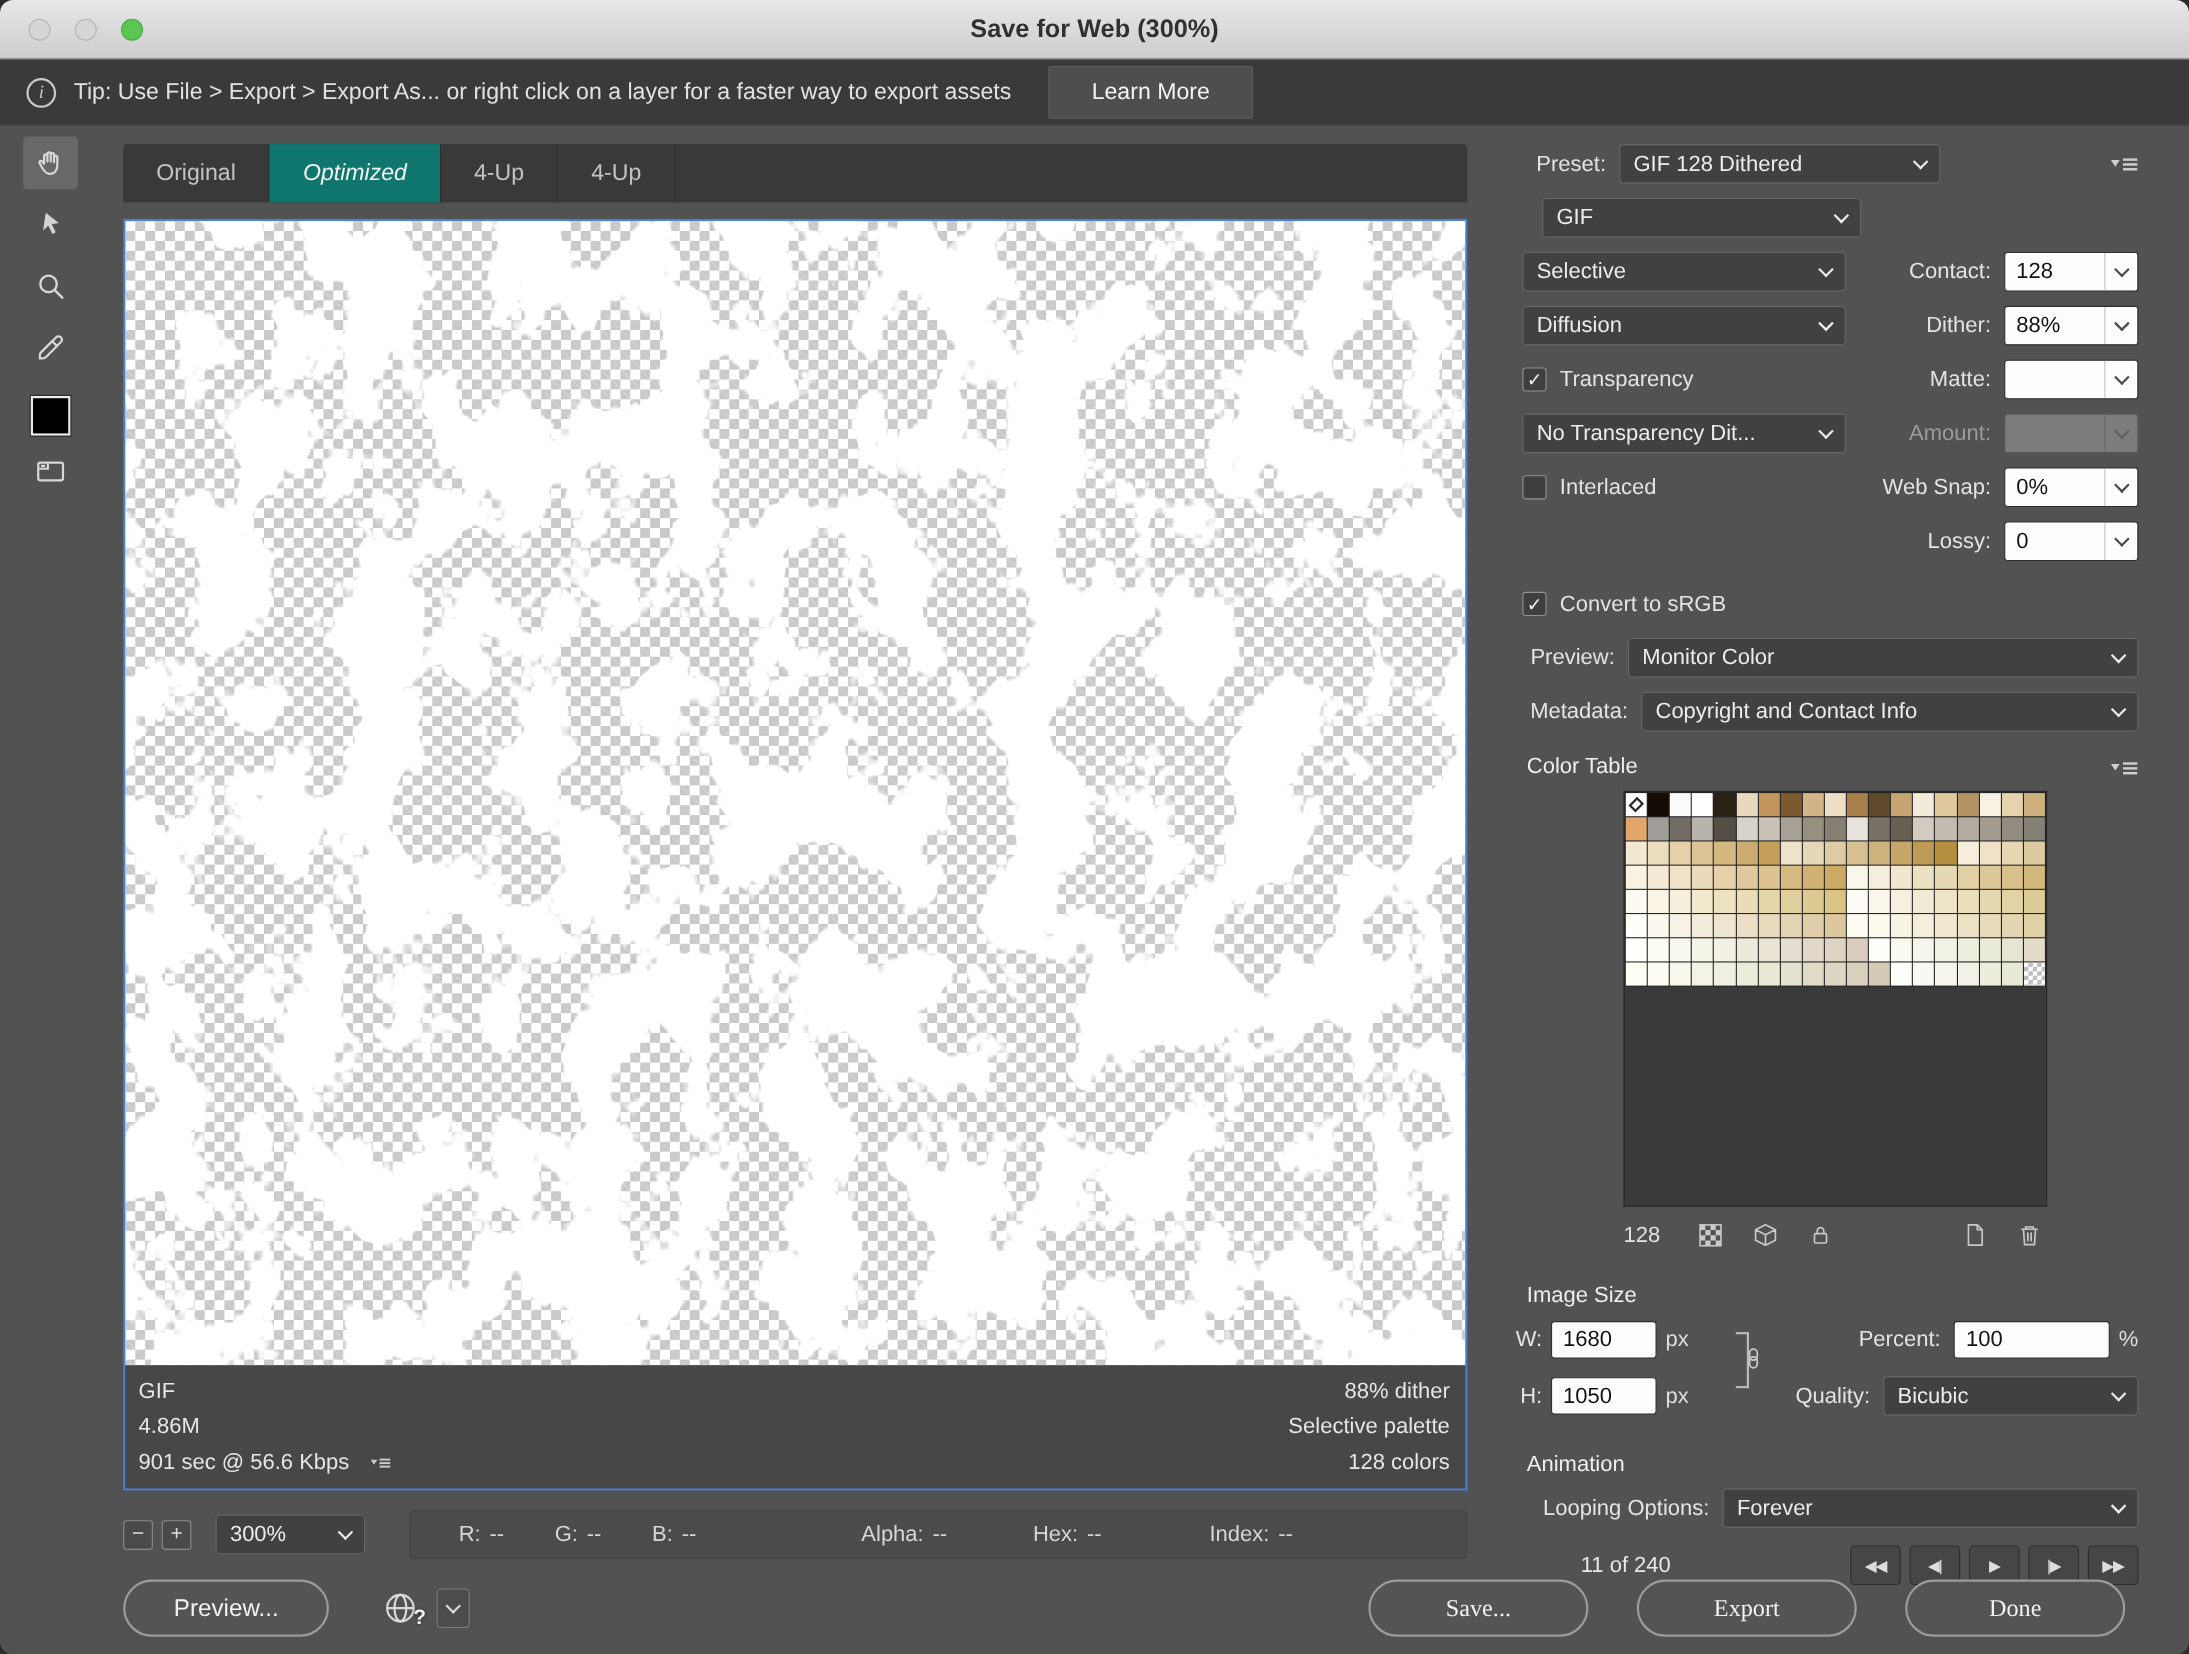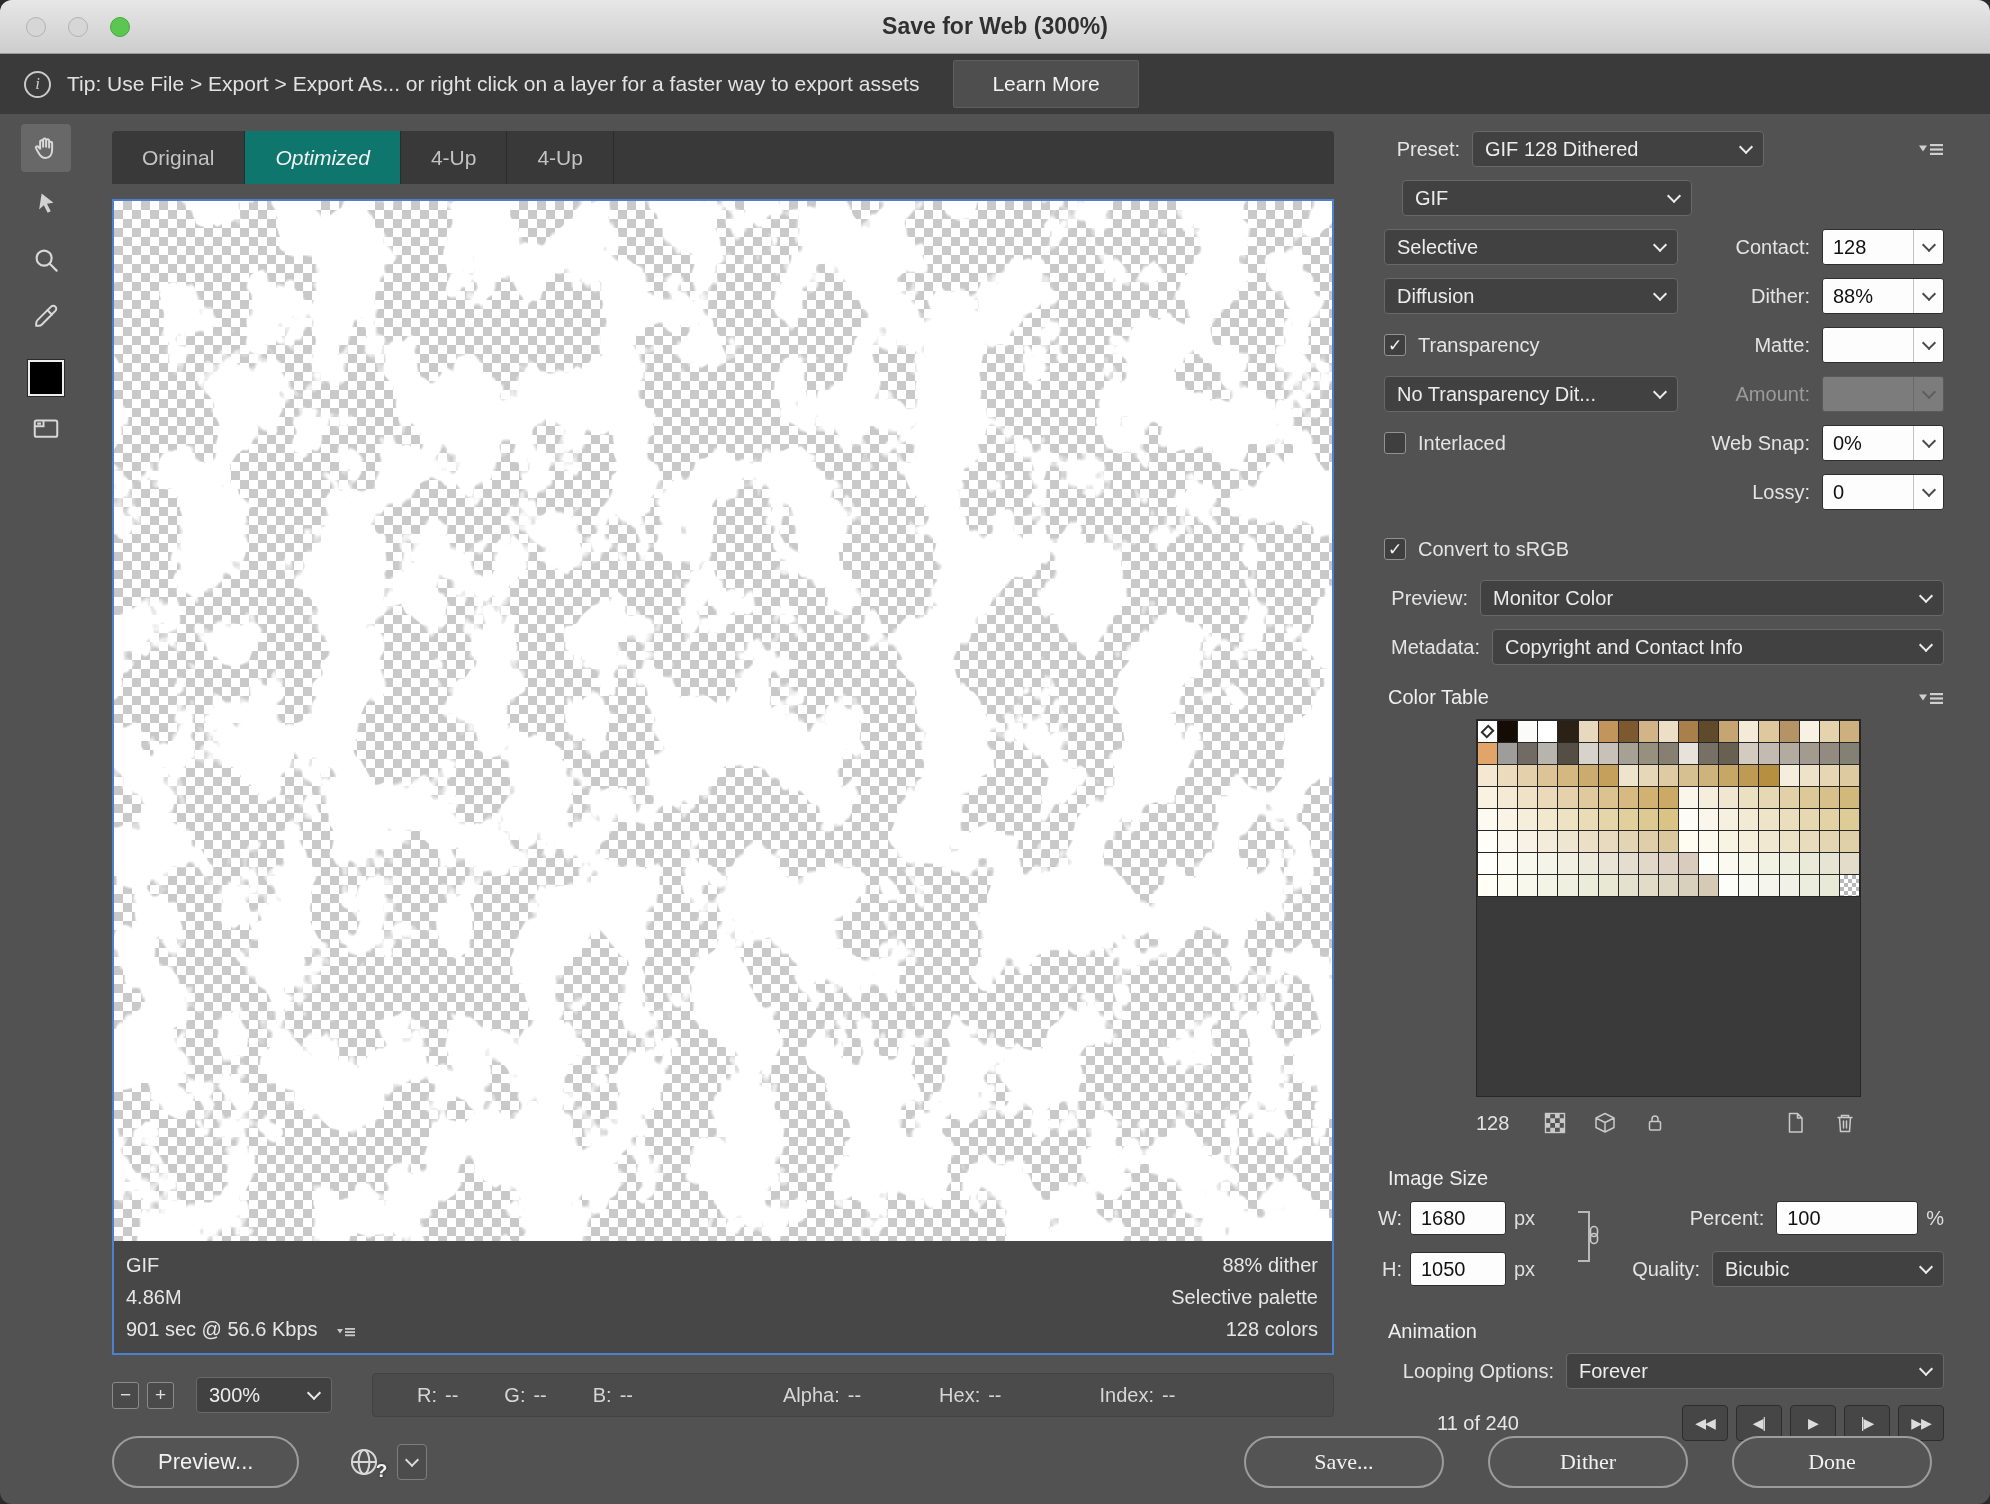--- a/index.html
+++ b/index.html
@@ -702,17 +702,17 @@
             <path d="M3.5 12 h17"></path>
         </svg>
         <span class="q">?</span>
       </button>
       <button class="globechev">
           <i class="chev"></i>
         </button>
     </div>
     <span class="spacer"></span>
     <button class="pill mleft">Save...</button>
-    <button class="pill mleft">Dither</button>
+    <button class="pill mleft">Export</button>
     <button class="pill mleft">Done</button>
   </div>
 
 </div>
 
 </body></html>

